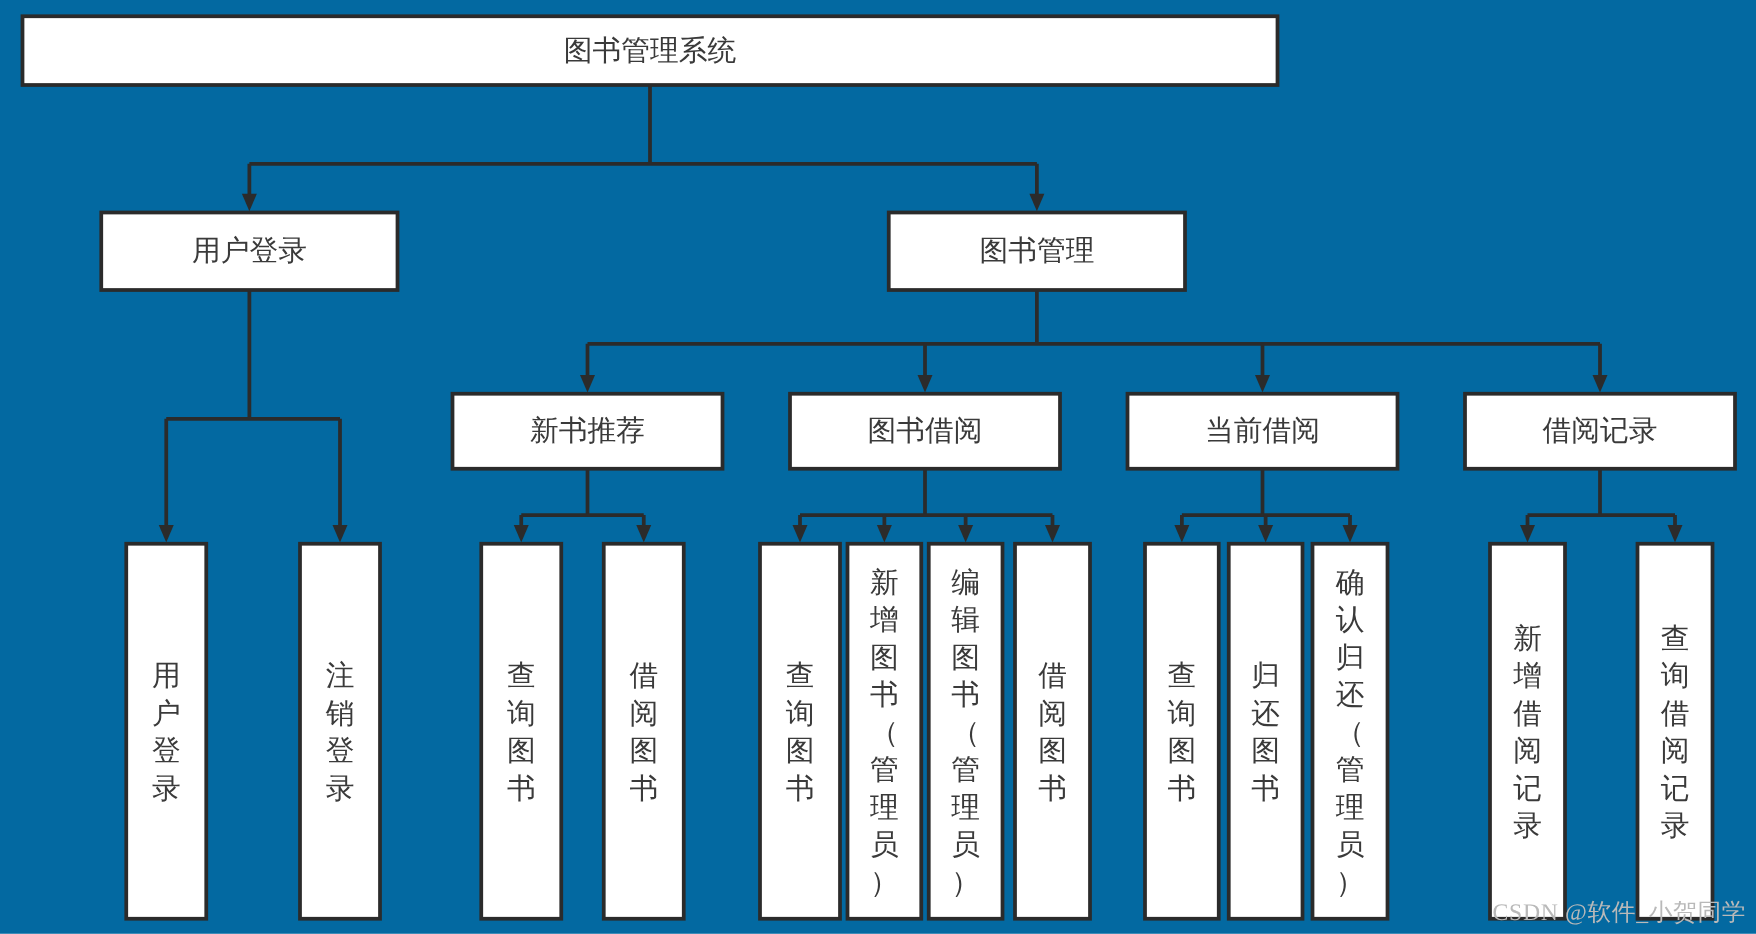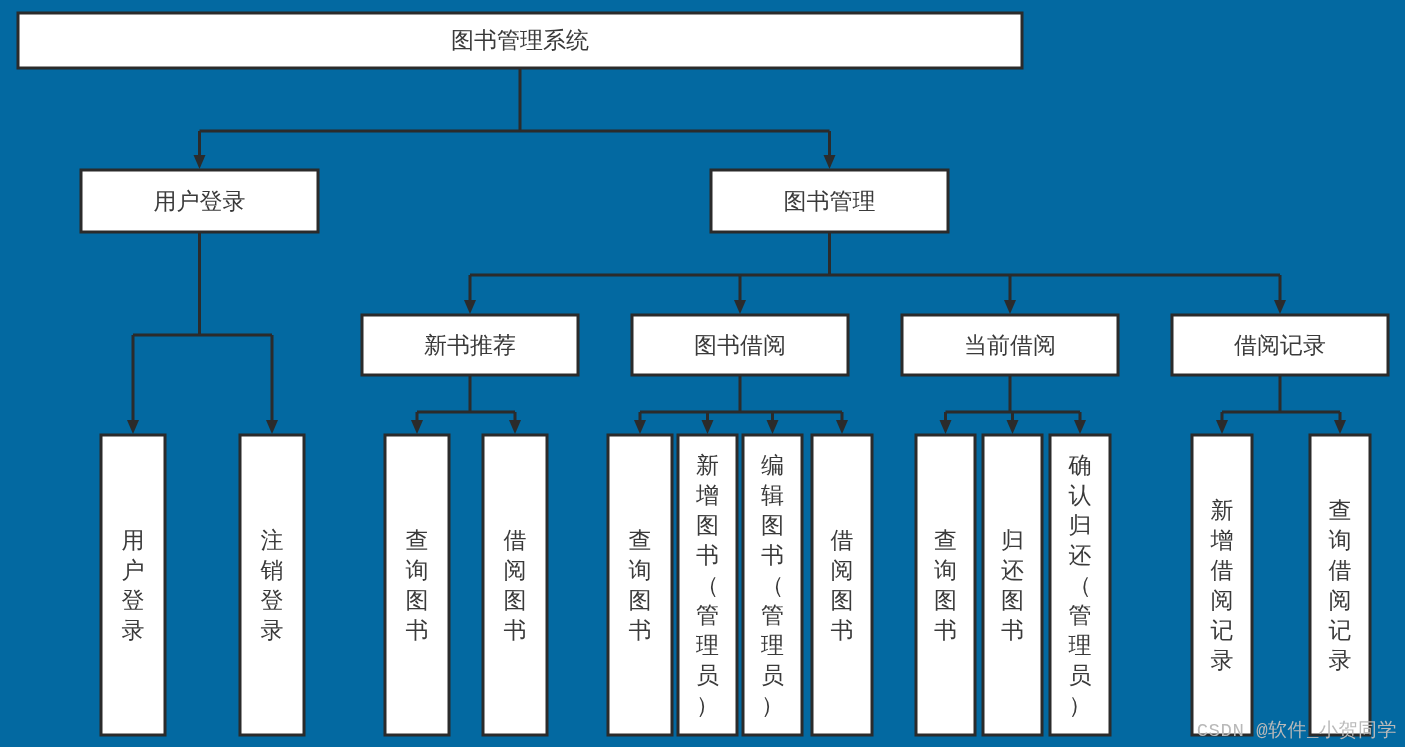--- a/index.html
+++ b/index.html
@@ -24,21 +24,21 @@
     fill:#3a3a3a;
     font-family:"DejaVu Sans","Liberation Sans",sans-serif;
     font-size:23px;
     text-anchor:middle;
   }
   .watermark{
     position:absolute;
     right:8px;bottom:4px;
     color:#b9b9b9;
     font-size:19px;
-    font-family:Liberation Mono, monospace;
+    font-family:Liberation Serif, serif;
     white-space:nowrap;
     letter-spacing:0.5px;
   }
 </style>
 </head>
 <body>
 
 <div id="stage">
 
   <svg id="diagram" viewBox="0 0 1405 747">

